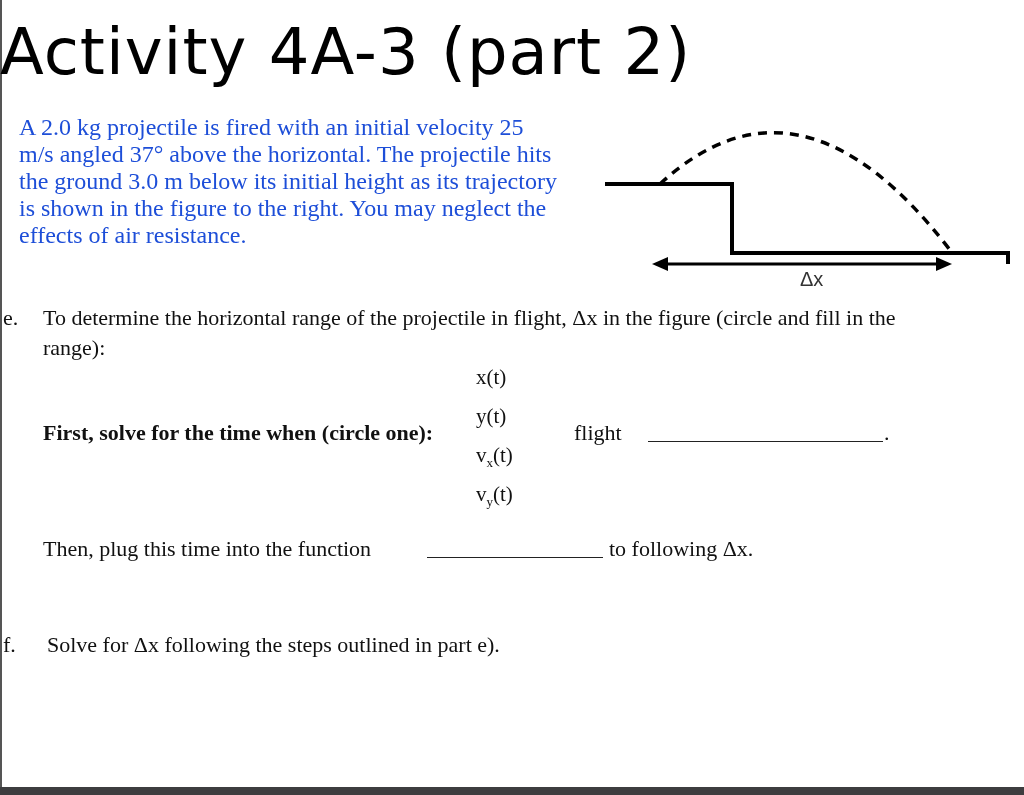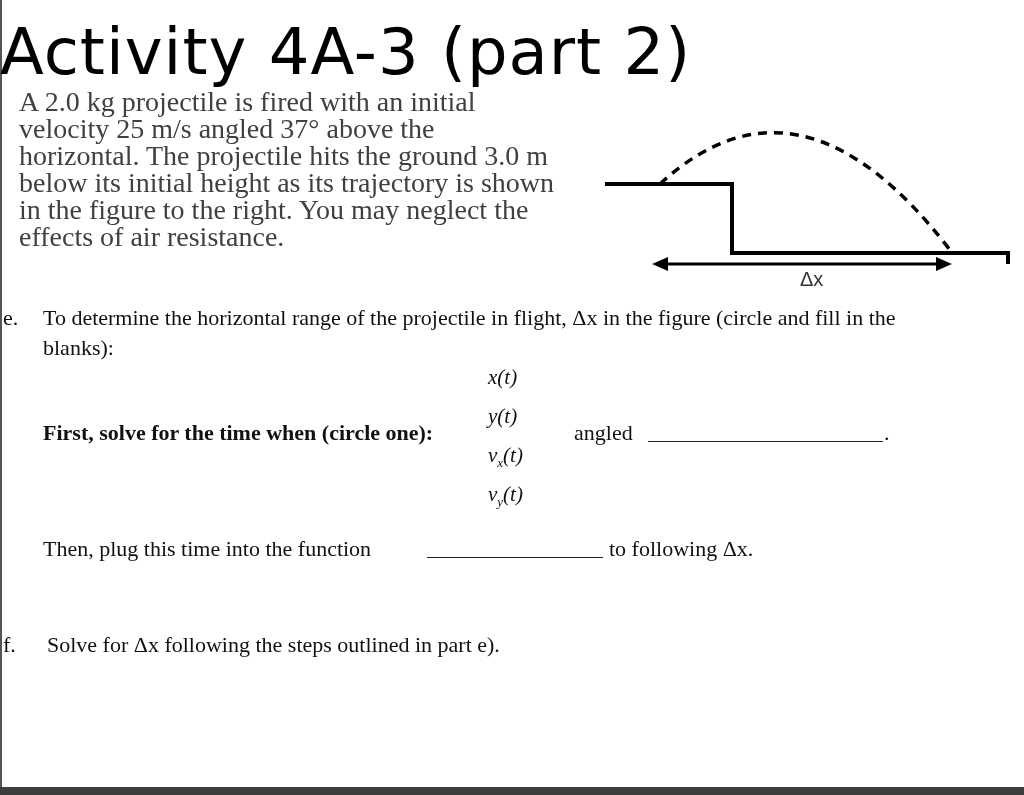--- a/index.html
+++ b/index.html
@@ -10,30 +10,30 @@
       color: #111;
     }
     .left-border { position: absolute; left: 0; top: 0; width: 2px; height: 787px; background: #555; }
     .bottom-bar { position: absolute; left: 0; top: 787px; width: 1024px; height: 8px; background: #3d3d3f; }
     .title {
       position: absolute; left: 0; width: 1024px; top: 12px; text-align: left;
       font-family: "DejaVu Sans", "Liberation Sans", sans-serif;
       font-size: 64px; letter-spacing: 1px; color: #000; line-height: 80px;
     }
     .intro {
-      position: absolute; left: 19px; top: 88px; width: 540px;
-      font-size: 28px; line-height: 27px; color: #404040;
+      position: absolute; left: 19px; top: 114px; width: 540px;
+      font-size: 24px; line-height: 27px; color: #1d4ed8;
     }
     .figure { position: absolute; left: 590px; top: 100px; width: 434px; height: 200px; }
     .q-e { position: absolute; left: 3px; top: 303px; width: 1021px; font-size: 22px; line-height: 30px; }
     .q-e .lbl { position: absolute; left: 0; top: 0; }
     .q-e .txt { position: absolute; left: 40px; top: 0; width: 985px; white-space: nowrap; }
     .q-e .txt2 { position: absolute; left: 40px; top: 30px; }
     .first { position: absolute; left: 43px; top: 420px; font-size: 22px; font-weight: bold; }
-    .options { position: absolute; left: 488px; top: 362px; font-size: 21px; font-style: italic; }
+    .options { position: absolute; left: 476px; top: 362px; font-size: 21px; }
     .options div { height: 39px; line-height: 30px; }
     .equals { position: absolute; left: 574px; top: 420px; font-size: 22px; }
     .blank1 { position: absolute; left: 648px; top: 441px; width: 235px; border-bottom: 1.5px solid #222; }
     .dot1 { position: absolute; left: 884px; top: 420px; font-size: 22px; }
     .then { position: absolute; left: 43px; top: 536px; font-size: 22px; }
     .blank2 { position: absolute; left: 427px; top: 557px; width: 176px; border-bottom: 1.5px solid #222; }
     .then-end { position: absolute; left: 609px; top: 536px; font-size: 22px; }
     .q-f { position: absolute; left: 3px; top: 632px; font-size: 22px; }
     .q-f .txt { position: absolute; left: 44px; top: 0; white-space: nowrap; }
     sub { font-size: 13px; }
@@ -58,33 +58,33 @@
     <line x1="72" y1="164" x2="352" y2="164" stroke="#000" stroke-width="3"></line>
     <polygon points="62,164 78,157 78,171" fill="#000"></polygon>
     <polygon points="362,164 346,157 346,171" fill="#000"></polygon>
   </svg>
   <div style="position:absolute;left:210px;top:168px;font-family:Liberation Sans, sans-serif;font-size:20px;color:#333;">Δx</div>
 </div>
 
 <div class="q-e">
   <span class="lbl">e.</span>
   <span class="txt">To determine the horizontal range of the projectile in flight, Δx in the figure (circle and fill in the</span>
-  <span class="txt2">blanks):</span>
+  <span class="txt2">range):</span>
 </div>
 
 <div class="first">First, solve for the time when (circle one):</div>
 
 <div class="options">
   <div>x(t)</div>
   <div>y(t)</div>
   <div>v<sub>x</sub>(t)</div>
   <div>v<sub>y</sub>(t)</div>
 </div>
 
-<div class="equals">angled</div>
+<div class="equals">flight</div>
 <div class="blank1"></div>
 <div class="dot1">.</div>
 
 <div class="then">Then, plug this time into the function</div>
 <div class="blank2"></div>
 <div class="then-end">to following Δx.</div>
 
 <div class="q-f">
   <span>f.</span>
   <span class="txt">Solve for Δx following the steps outlined in part e).</span>

